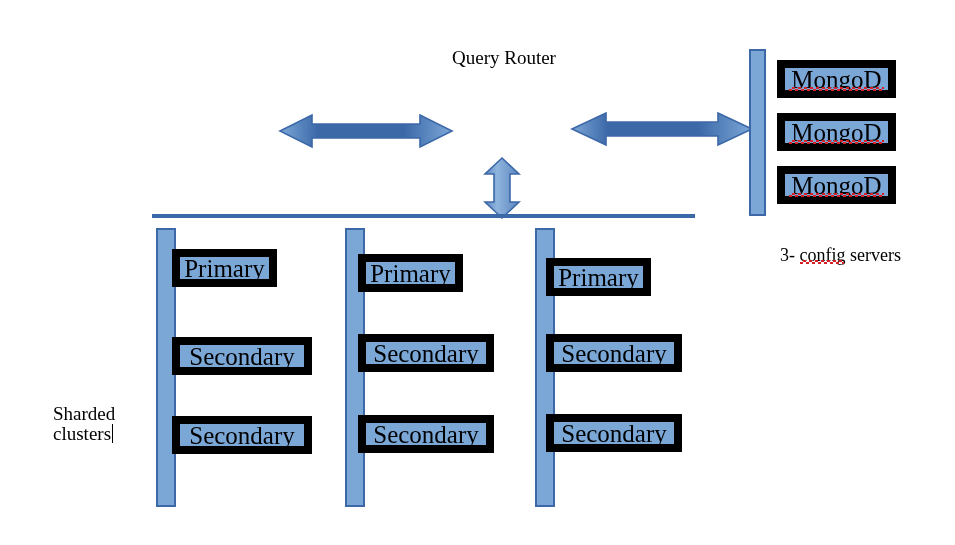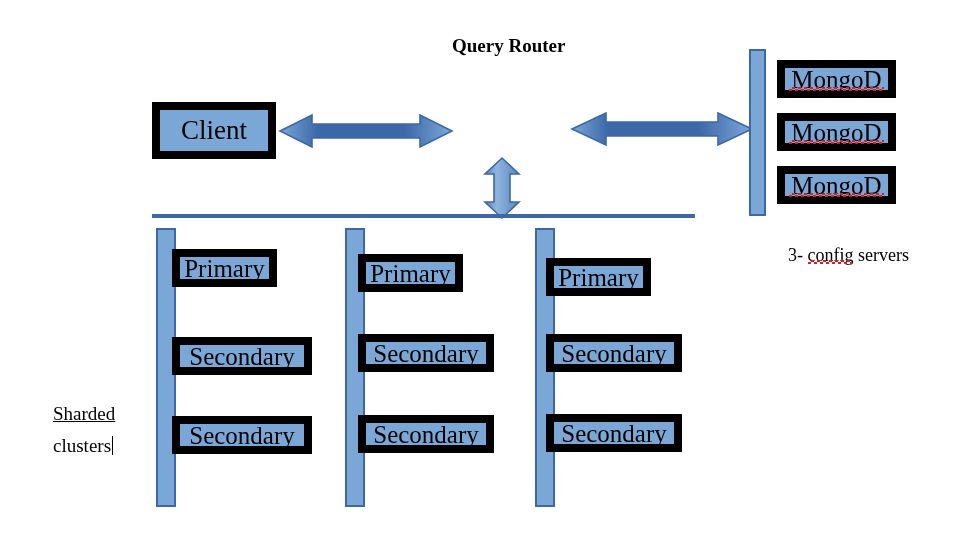--- a/index.html
+++ b/index.html
@@ -83,25 +83,22 @@
   svg.arrow {
     position: absolute;
     overflow: visible;
   }
 </style>
 </head>
 <body>
 
 <div id="canvas">
 
-  <div class="plain-text" style="left:452px; top:36px; font-size:19px;font-weight:bold;">Query Router</div>
+  <div class="plain-text" style="left:452px; top:48px; font-size:19px;">Query Router</div>
 
-  <div class="node-box" style="left:152px; top:102px; width:124px; height:57px; font-size:27px;">
-    <span class="lbl">Client</span>
-  </div>
 
 
   <svg class="arrow" style="left:280px; top:112px;" width="172" height="38" viewBox="0 0 172 38">
     <defs>
       <linearGradient id="gH1" x1="0" y1="0" x2="1" y2="0">
         <stop offset="0%" stop-color="#7BA7D7"></stop>
         <stop offset="22%" stop-color="#3C68A8"></stop>
         <stop offset="72%" stop-color="#3C68A8"></stop>
         <stop offset="100%" stop-color="#7BA7D7"></stop>
       </linearGradient>
@@ -138,34 +135,34 @@
     <span class="lbl">MongoD</span>
   </div>
   <div class="node-box spell" style="left:777px; top:113px; width:119px; height:38px; font-size:25px;">
     <span class="lbl">MongoD</span>
   </div>
   <div class="node-box spell" style="left:777px; top:166px; width:119px; height:38px; font-size:25px;">
     <span class="lbl">MongoD</span>
   </div>
 
   <div class="plain-text spell-caption" style="left:780px; top:246px; font-size:18px;">
-    <span style="position:relative; display:inline-block;margin-left:8px;">
+    <span style="position:relative; display:inline-block;">
       <span>3- config servers</span>
       <span style="position:absolute; left:20px; width:44px; bottom:1px; height:4px;
                    background-image:
                      radial-gradient(circle at 1.5px 3.2px, #d81f26 1.25px, rgba(216,31,38,0) 1.5px),
                      radial-gradient(circle at 4.5px 0.8px, #d81f26 1.25px, rgba(216,31,38,0) 1.5px);
                    background-size:6px 4px; background-repeat:repeat-x;"></span>
     </span>
   </div>
 
   <div class="divider" style="left:152px; top:214px; width:543px; height:4px;"></div>
 
   <div class="plain-text" style="left:53px; top:404px; font-size:19px;">
-    <div style="margin-bottom:12px;text-decoration:underline;">Sharded</div>
+    <div style="">Sharded</div>
     <div>
       <span>clusters</span><span class="caret"></span>
     </div>
   </div>
 
   <div class="rail" style="left:156px; top:228px; width:20px; height:279px;"></div>
   <div class="node-box" style="left:172px; top:249px; width:105px; height:38px; font-size:25px;">
     <span class="lbl">Primary</span>
   </div>
   <div class="node-box" style="left:172px; top:337px; width:140px; height:38px; font-size:25px;">

